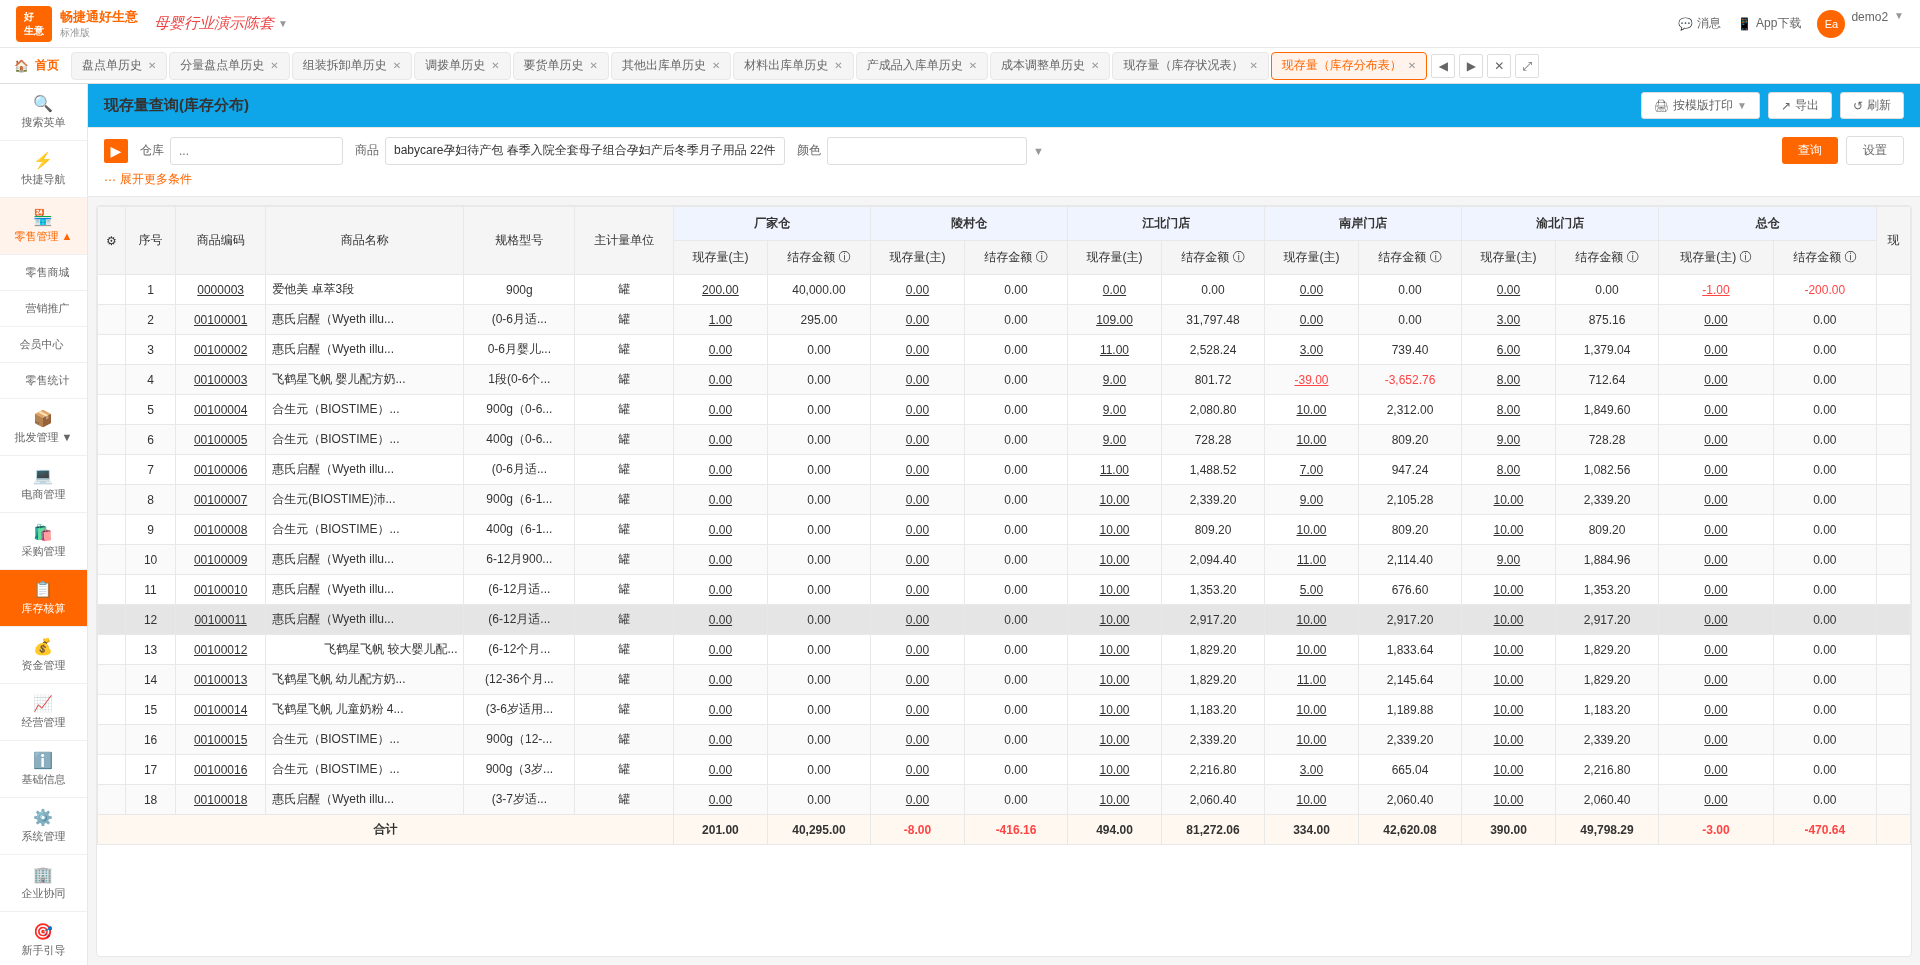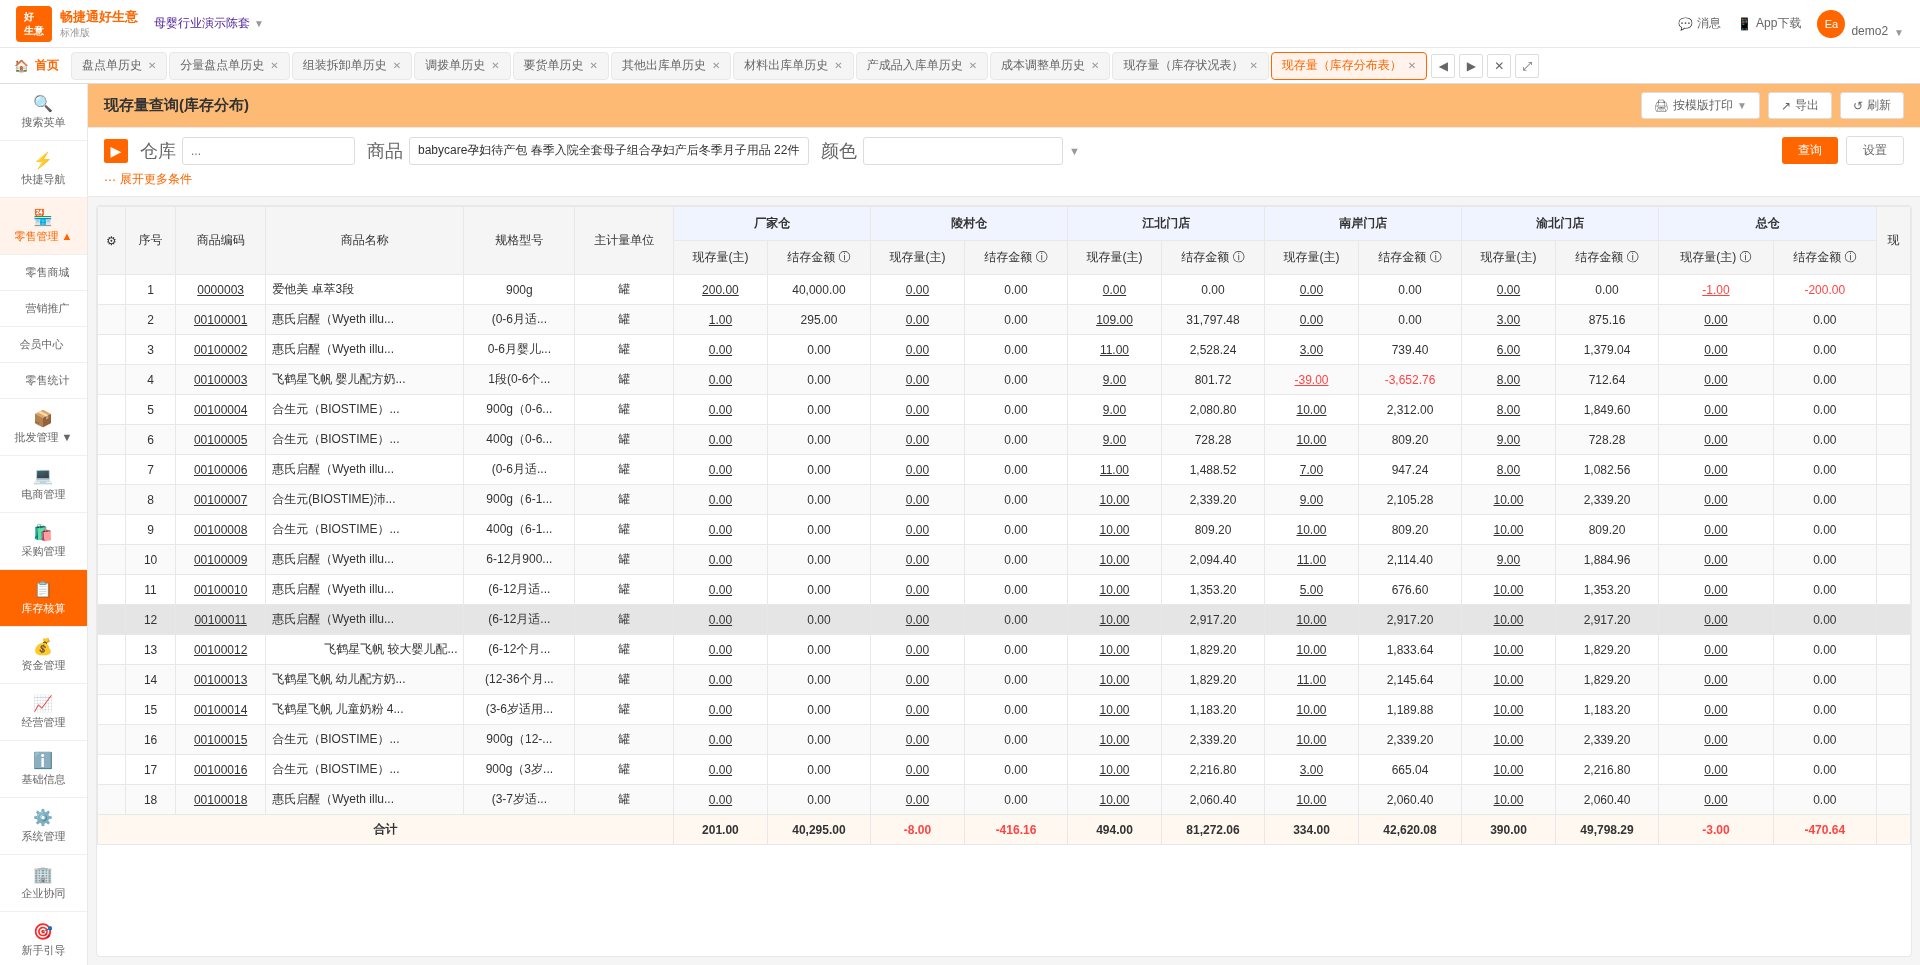--- a/index.html
+++ b/index.html
@@ -27,30 +27,30 @@
     
     .sidebar { width: 88px; background: #fff; border-right: 1px solid #e8e8e8; display: flex; flex-direction: column; overflow-y: auto; }
     .sidebar-item { padding: 10px 4px; text-align: center; cursor: pointer; color: #666; font-size: 11px; border-bottom: 1px solid #f0f0f0; }
     .sidebar-item.active { background: #ff6600; color: #fff; }
     .sidebar-item .sidebar-icon { font-size: 16px; margin-bottom: 2px; }
 
     
     .content-area { flex: 1; overflow: hidden; display: flex; flex-direction: column; }
 
     
-    .page-header { padding: 8px 16px; background: #fdba74; border-bottom: 1px solid #e8e8e8; display: flex; align-items: center; justify-content: space-between; }
+    .page-header { padding: 8px 16px; background: #0ea5e9; border-bottom: 1px solid #e8e8e8; display: flex; align-items: center; justify-content: space-between; }
     .page-title { font-size: 15px; font-weight: bold; color: #333; }
     .header-actions { display: flex; align-items: center; gap: 8px; }
     .btn-action { padding: 4px 12px; border-radius: 3px; border: 1px solid #ddd; background: #fff; cursor: pointer; font-size: 12px; color: #666; display: flex; align-items: center; gap: 4px; }
 
     
     .filter-bar { padding: 8px 16px; background: #fff; border-bottom: 1px solid #e8e8e8; }
     .filter-row { display: flex; align-items: center; gap: 12px; flex-wrap: wrap; }
     .filter-item { display: flex; align-items: center; gap: 6px; }
-    .filter-label { color: #666; font-size: 18px; white-space: nowrap; }
+    .filter-label { color: #666; font-size: 12px; white-space: nowrap; }
     .filter-input { height: 28px; border: 1px solid #ddd; border-radius: 3px; padding: 0 8px; font-size: 12px; color: #333; background: #fff; min-width: 120px; }
     .filter-input-long { min-width: 400px; }
     .expand-btn { color: #ff6600; cursor: pointer; font-size: 12px; display: flex; align-items: center; gap: 4px; }
     .btn-orange { background: #ff6600; color: #fff; border: none; padding: 5px 16px; border-radius: 3px; cursor: pointer; font-size: 12px; }
     .btn-white { background: #fff; color: #666; border: 1px solid #ddd; padding: 5px 16px; border-radius: 3px; cursor: pointer; font-size: 12px; }
     .orange-arrow { width: 24px; height: 24px; background: #ff6600; color: #fff; display: flex; align-items: center; justify-content: center; border-radius: 2px; cursor: pointer; font-size: 14px; }
 
     
     .table-container { flex: 1; overflow: auto; padding: 0; background: #fff; margin: 8px; border: 1px solid #e8e8e8; border-radius: 4px; }
     table { width: 100%; border-collapse: collapse; font-size: 12px; }
@@ -73,34 +73,34 @@
 <body>
 
 <div class="top-bar">
   <div class="logo-area">
     <div class="logo-icon">好<br>生意</div>
     <div>
       <div style="font-size:13px;font-weight:bold;color:#ff6600;">畅捷通好生意</div>
       <div style="font-size:10px;color:#999;">标准版</div>
     </div>
     <div style="display:flex;align-items:center;gap:4px;margin-left:8px;">
-      <span style="font-size:12px;color:#4c1d95;">母婴行业演示陈套</span>
+      <span style="font-size:15px;color:#ef4444;font-style:italic;">母婴行业演示陈套</span>
       <span style="color:#999;font-size:10px;">▼</span>
     </div>
   </div>
   <div class="top-right">
     <span>
       <span>💬</span>
       <span>消息</span>
     </span>
     <span>
       <span>📱</span>
       <span>App下载</span>
     </span>
-    <span style="display:flex;align-items:flex-end;gap:6px;">
+    <span style="display:flex;align-items:flex-start;gap:6px;">
       <div class="avatar">Ea</div>
       <span>demo2</span>
       <span style="color:#999;font-size:10px;">▼</span>
     </span>
   </div>
 </div>
 
 <div class="tab-bar">
   <div class="tab-item tab-home">
     <span>🏠</span>

